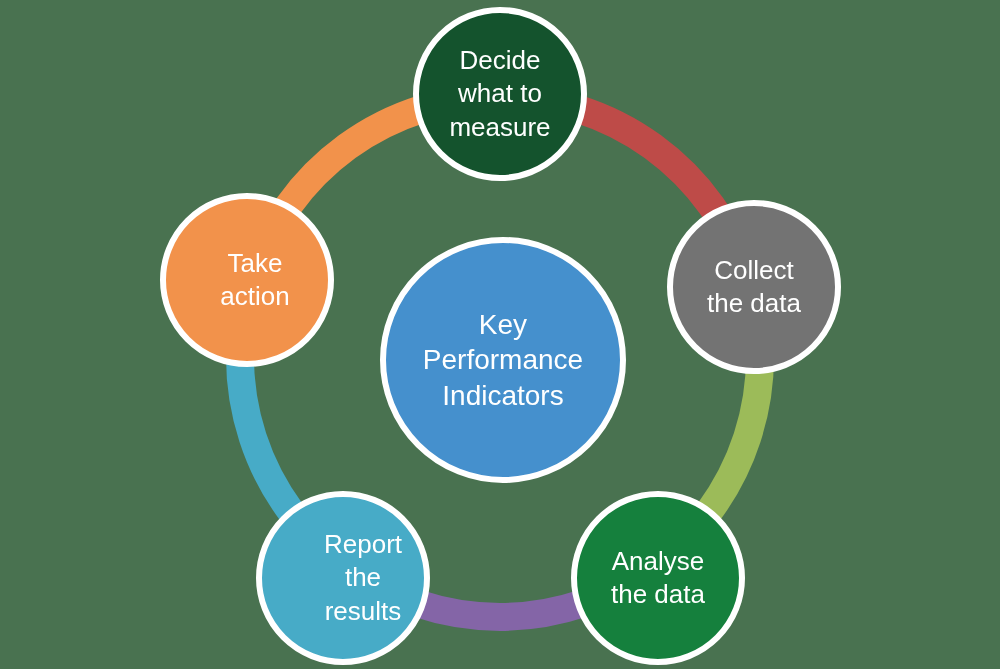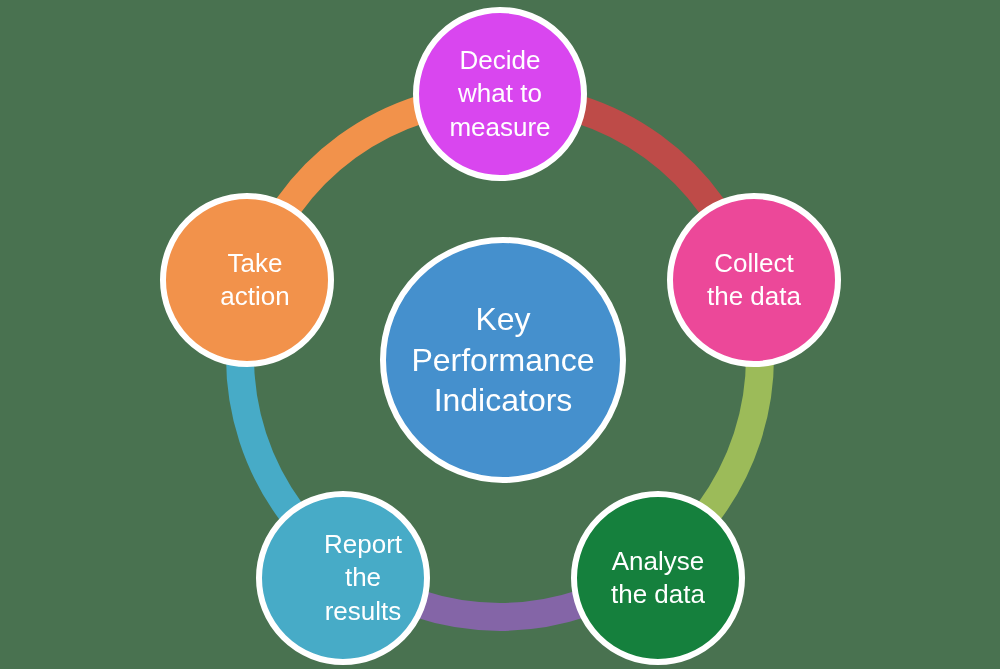--- a/index.html
+++ b/index.html
@@ -44,43 +44,43 @@
   }
   .node-label {
     white-space: pre-line;
     color: #fff;
     line-height: 1.27;
   }
   .satellite .node-label {
     font-size: 26px;
   }
   .center-node .node-label {
-    font-size: 32px;
+    font-size: 28px;
   }
 </style>
 </head>
 <body>
 
 <div class="stage" style="background: rgb(73, 114, 80);">
 
   <svg class="ring" viewBox="0 0 1000 669" aria-hidden="true">
     <path d="M 500.0 97.0 A 260 260 0 0 1 747.3 276.7" stroke="#BE4B48"></path>
     <path d="M 747.3 276.7 A 260 260 0 0 1 652.8 567.3" stroke="#9CBB59"></path>
     <path d="M 652.8 567.3 A 260 260 0 0 1 347.2 567.3" stroke="#8465A7"></path>
     <path d="M 347.2 567.3 A 260 260 0 0 1 252.7 276.7" stroke="#47ABC7"></path>
     <path d="M 252.7 276.7 A 260 260 0 0 1 500.0 97.0" stroke="#F2924B"></path>
   </svg>
 
-  <div class="node satellite" style="left: 413px; top: 7px; background: #d946ef; border-color: rgb(255, 255, 255);">
+  <div class="node satellite" style="left: 413px; top: 7px; background: #14532d; border-color: rgb(255, 255, 255);">
     <span class="node-label" style="color: rgb(255, 255, 255);">Decide
 what to
 measure</span>
   </div>
 
-  <div class="node satellite" style="left: 667px; top: 193px; background: #ec4899; border-color: rgb(255, 255, 255);">
+  <div class="node satellite" style="left: 667px; top: 200px; background: #737373; border-color: rgb(255, 255, 255);">
     <span class="node-label" style="color: rgb(255, 255, 255);">Collect
 the data</span>
   </div>
 
   <div class="node satellite" style="left: 571px; top: 491px; background: #15803d; border-color: rgb(255, 255, 255);">
     <span class="node-label" style="color: rgb(255, 255, 255);">Analyse
 the data</span>
   </div>
 
   <div class="node satellite" style="left: 256px; top: 491px; background: rgb(71, 171, 199); border-color: rgb(255, 255, 255);">

